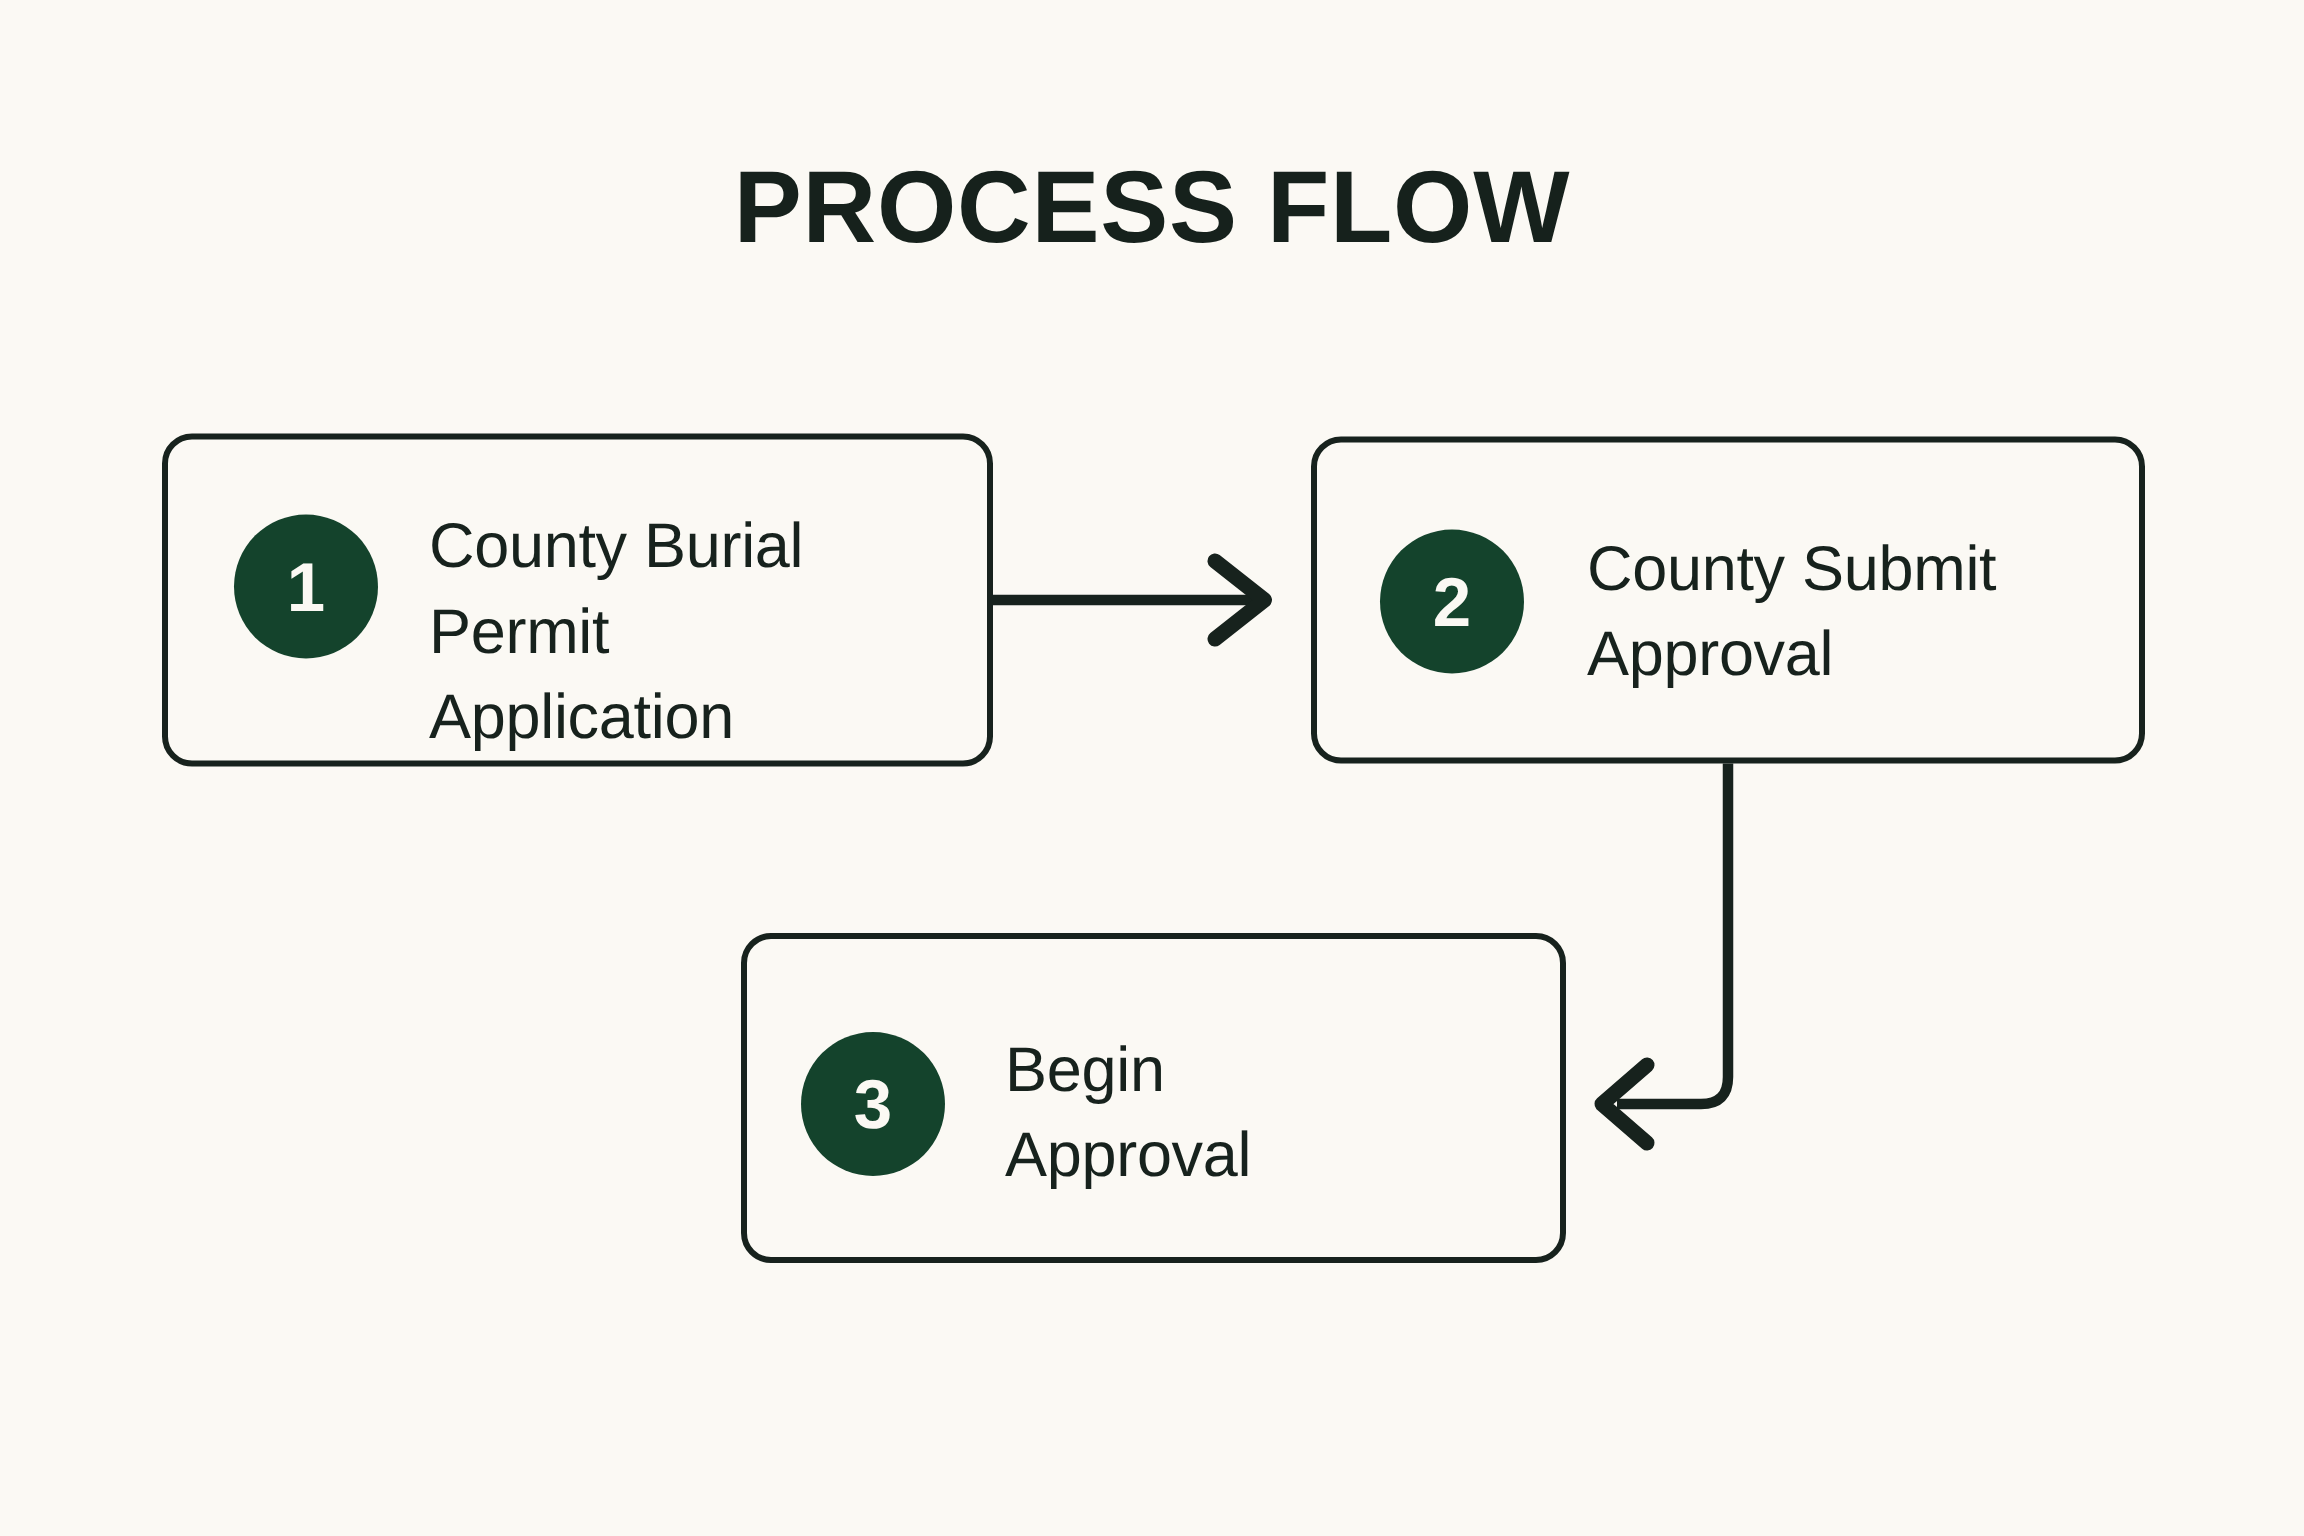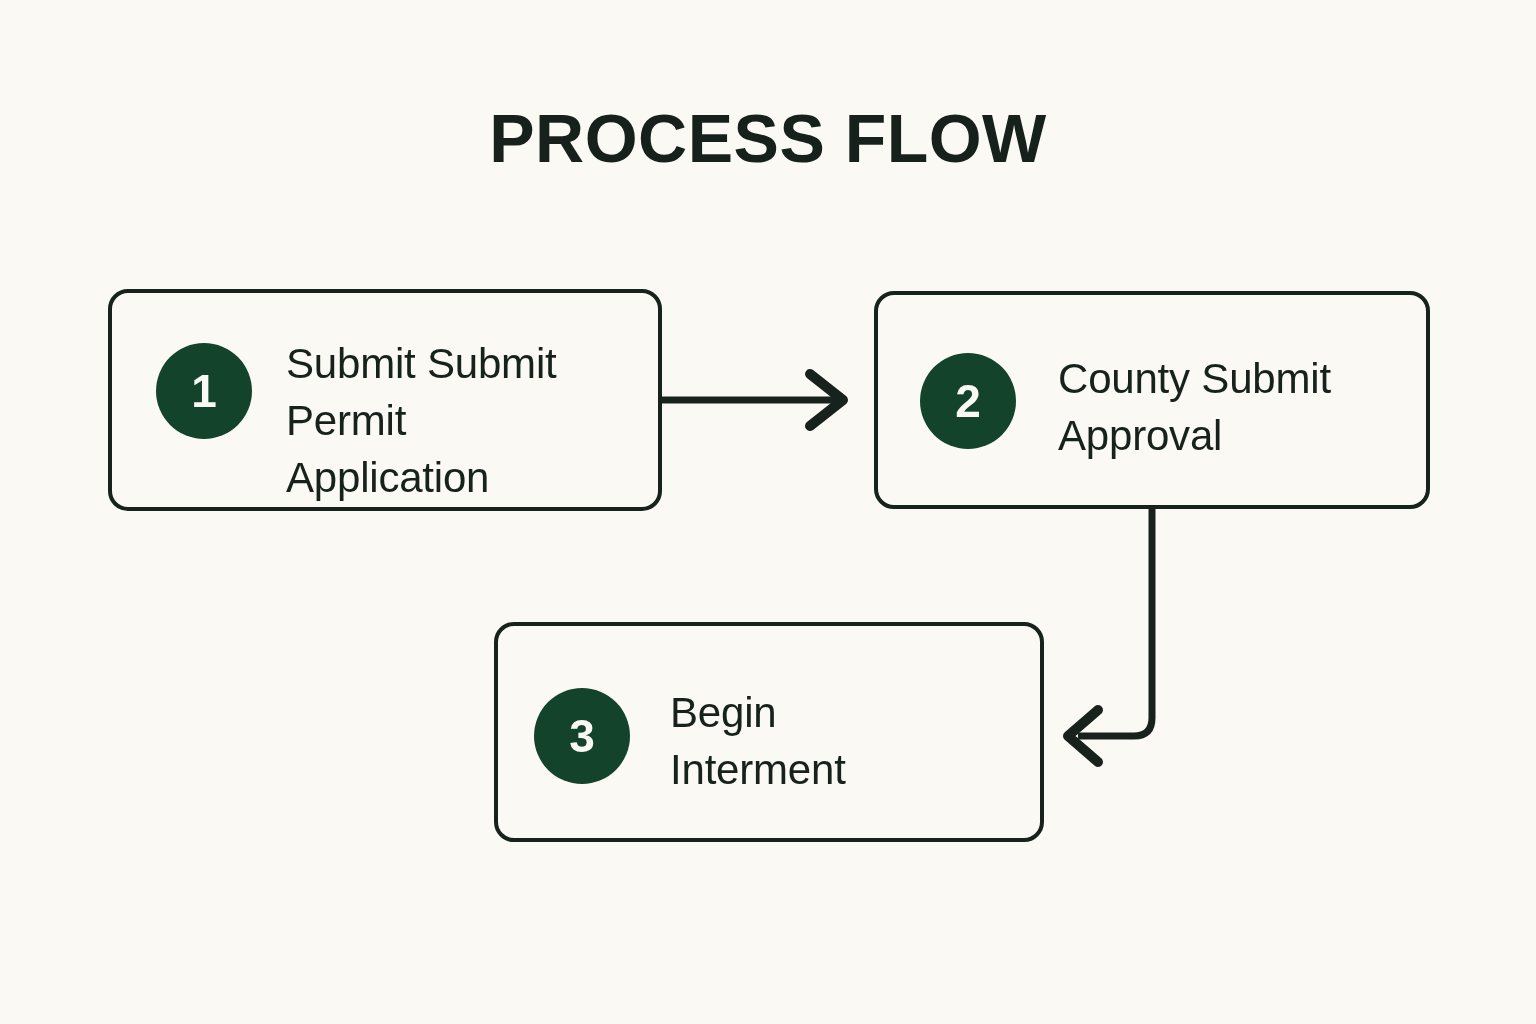--- a/index.html
+++ b/index.html
@@ -112,30 +112,30 @@
     </g>
 
     <g>
       <path d="M 1152 509 L 1152 718 Q 1152 736 1134 736 L 1078 736" fill="none" stroke="#17221D" stroke-width="7" stroke-linecap="butt"></path>
       <polyline points="1098,710 1068,736 1098,762" fill="none" stroke="#17221D" stroke-width="10" stroke-linecap="round" stroke-linejoin="round"></polyline>
     </g>
   </svg>
 
   <div class="step-box" id="step-box-1">
     <div class="step-badge">1</div>
-    <div class="step-label">Submit Submit
+    <div class="step-label">County Burial
 Permit
 Application</div>
   </div>
 
   <div class="step-box" id="step-box-2">
     <div class="step-badge">2</div>
     <div class="step-label">County Submit
 Approval</div>
   </div>
 
   <div class="step-box" id="step-box-3">
     <div class="step-badge">3</div>
     <div class="step-label">Begin
-Interment</div>
+Approval</div>
   </div>
 
 </div>
 
 </body></html>

